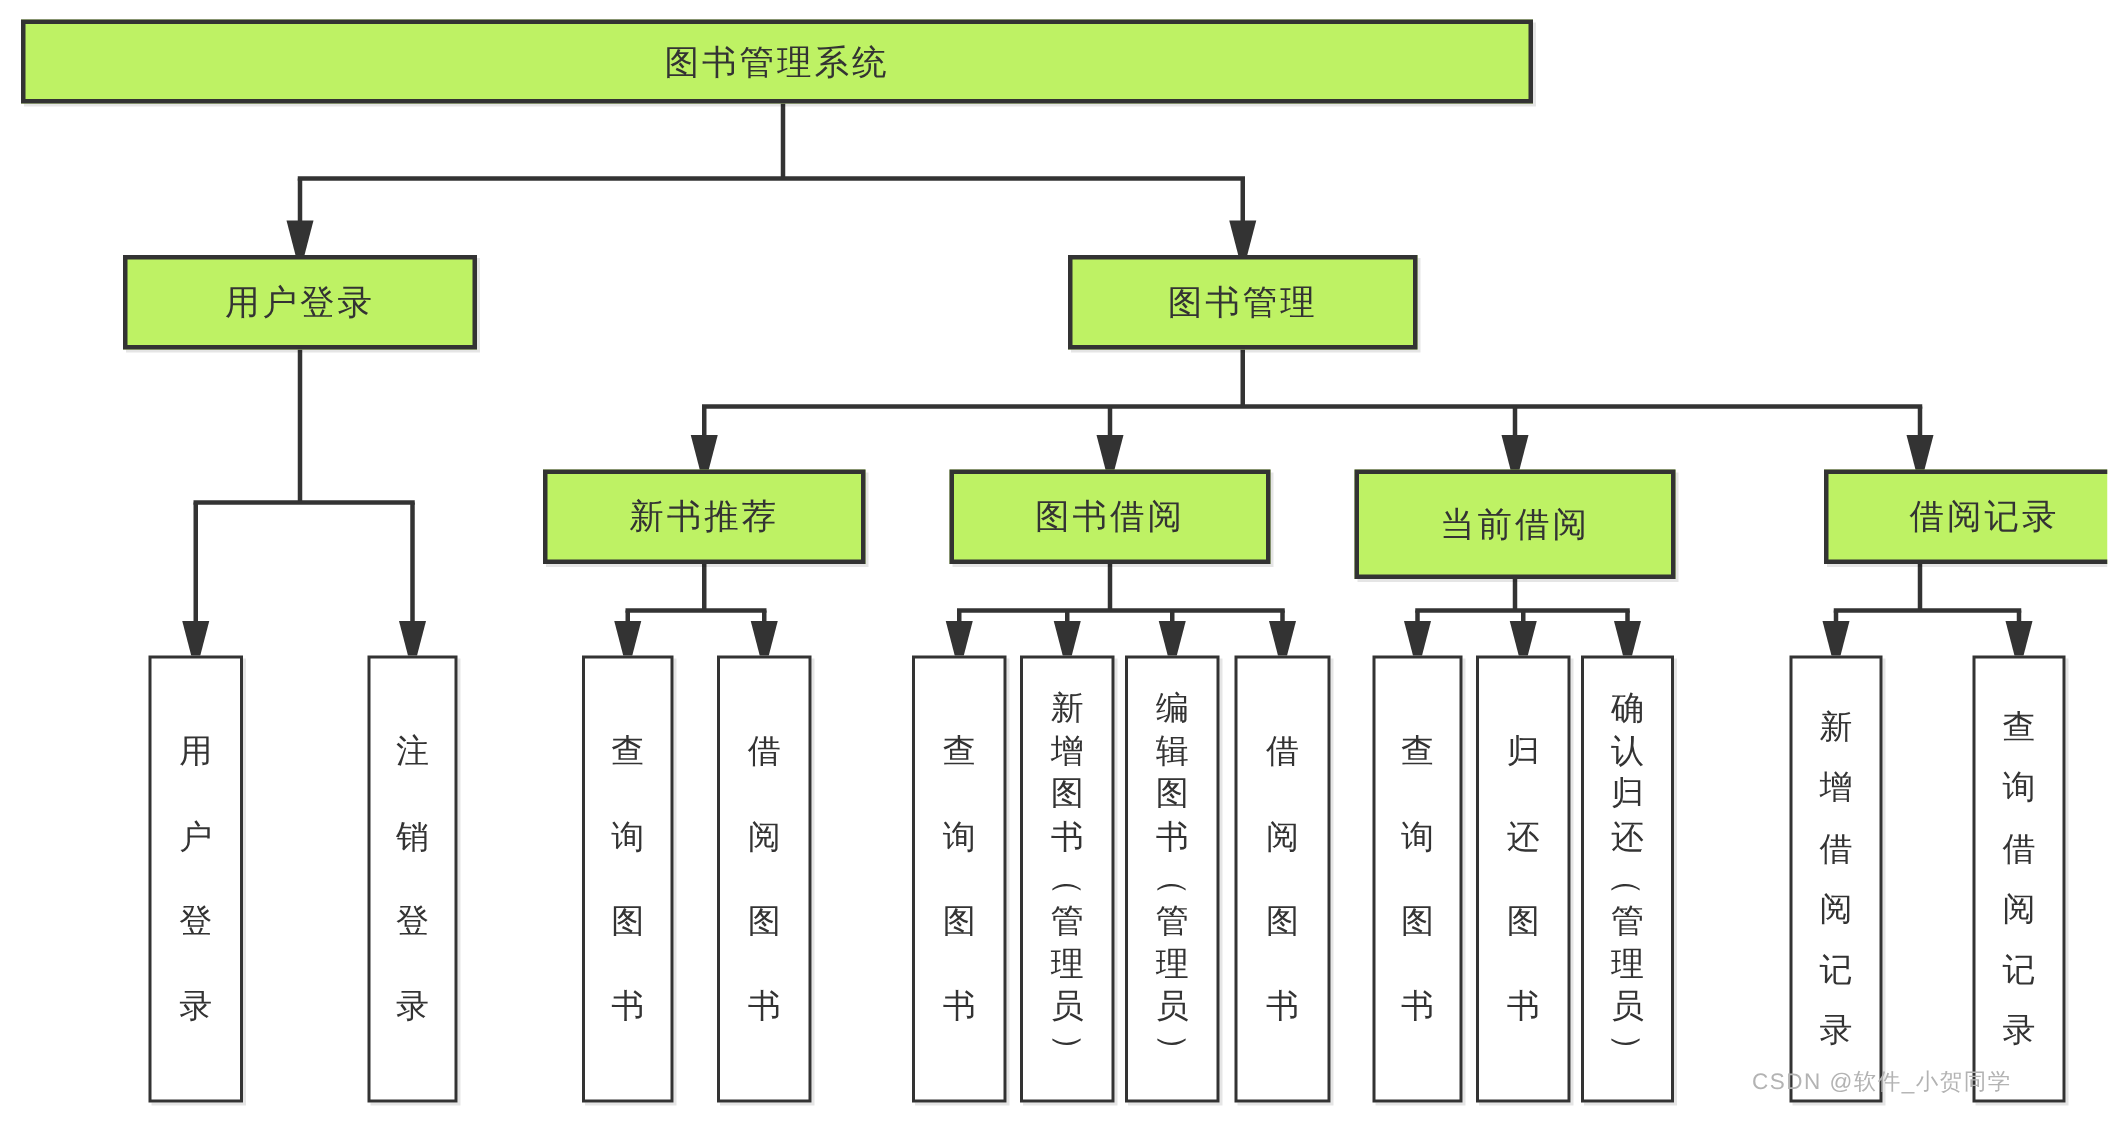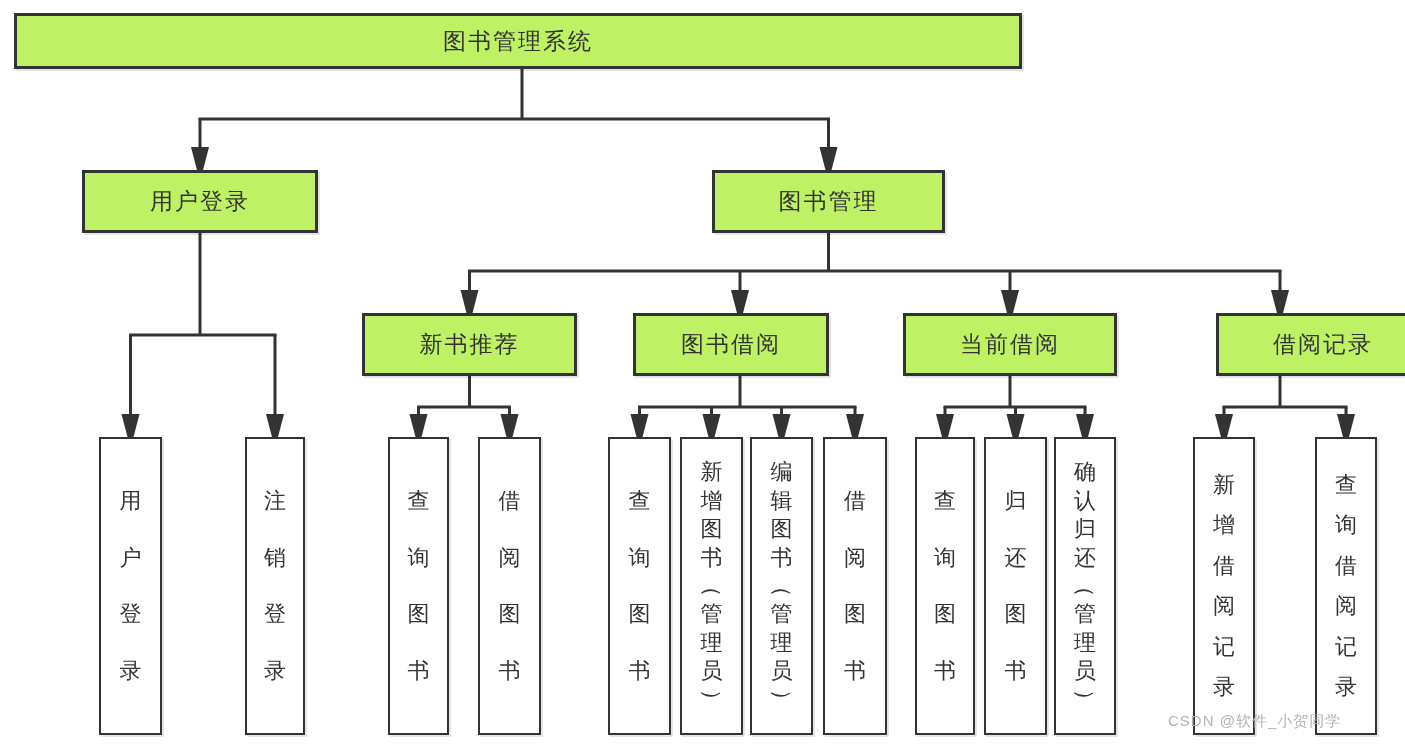--- a/index.html
+++ b/index.html
@@ -159,21 +159,21 @@
         <span class="ch">询</span>
         <span class="ch">图</span>
         <span class="ch">书</span>
       </div>
       <div class="leaf" style="left: 478px; top: 437px; width: 63px; height: 298px;">
         <span class="ch">借</span>
         <span class="ch">阅</span>
         <span class="ch">图</span>
         <span class="ch">书</span>
       </div>
-      <div class="node" style="left: 633px; top: 313px; width: 196px; height: 63px;">
+      <div class="node" style="left: 633px; top: 313px; width: 214px; height: 63px;">
         <span>图书借阅</span>
       </div>
       <div class="leaf" style="left: 608px; top: 437px; width: 63px; height: 298px;">
         <span class="ch">查</span>
         <span class="ch">询</span>
         <span class="ch">图</span>
         <span class="ch">书</span>
       </div>
       <div class="leaf" style="left: 680px; top: 437px; width: 63px; height: 298px;">
         <span class="ch">新</span>
@@ -196,21 +196,21 @@
         <span class="ch">理</span>
         <span class="ch">员</span>
         <span class="ch rot">）</span>
       </div>
       <div class="leaf" style="left: 823px; top: 437px; width: 64px; height: 298px;">
         <span class="ch">借</span>
         <span class="ch">阅</span>
         <span class="ch">图</span>
         <span class="ch">书</span>
       </div>
-      <div class="node" style="left: 903px; top: 313px; width: 214px; height: 63px;">
+      <div class="node" style="left: 903px; top: 313px; width: 214px; height: 73px;">
         <span>当前借阅</span>
       </div>
       <div class="leaf" style="left: 915px; top: 437px; width: 60px; height: 298px;">
         <span class="ch">查</span>
         <span class="ch">询</span>
         <span class="ch">图</span>
         <span class="ch">书</span>
       </div>
       <div class="leaf" style="left: 984px; top: 437px; width: 63px; height: 298px;">
         <span class="ch">归</span>

